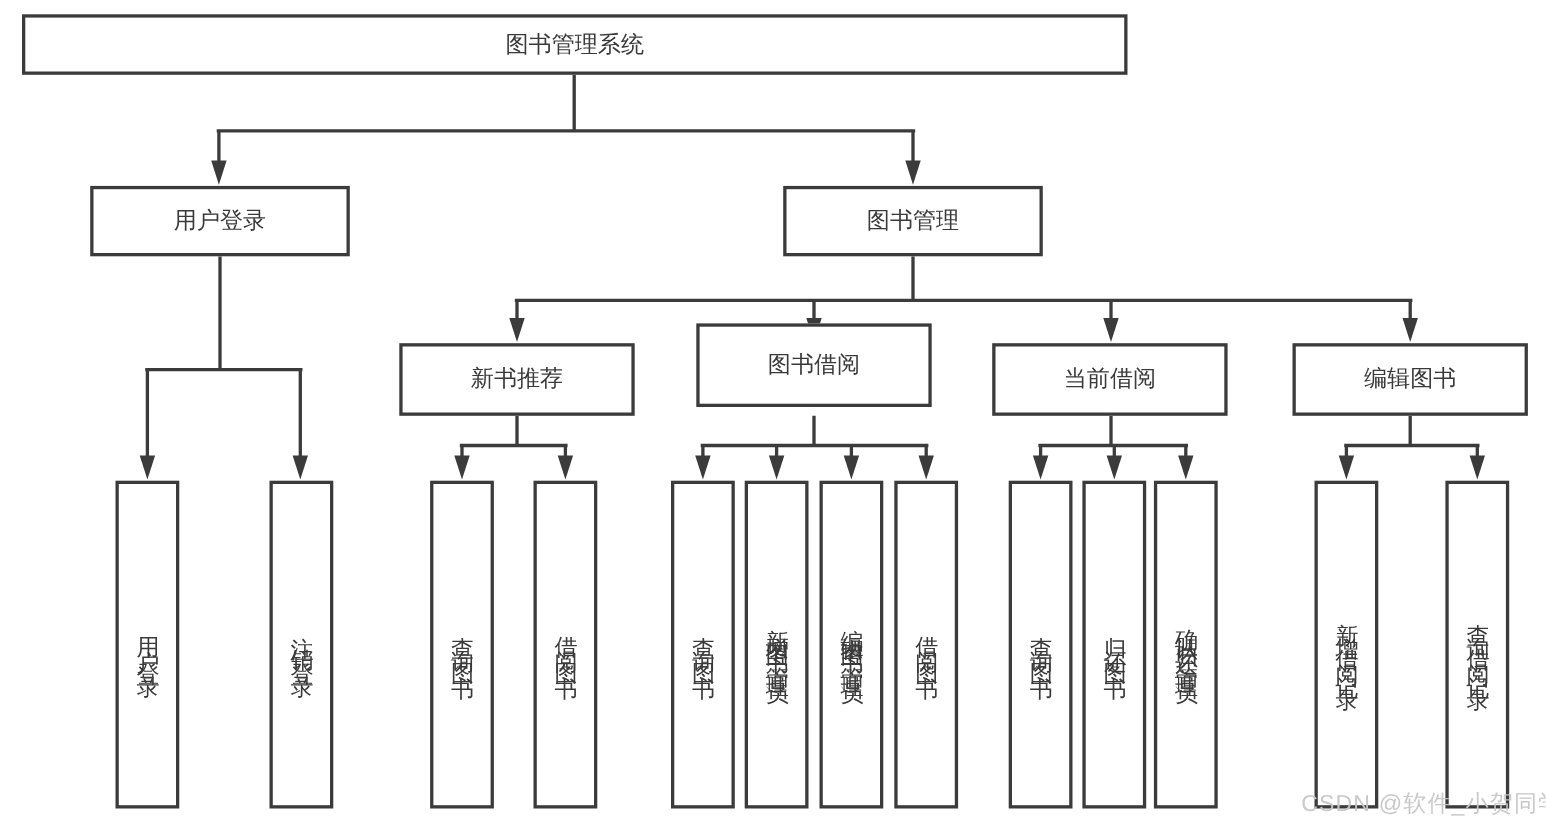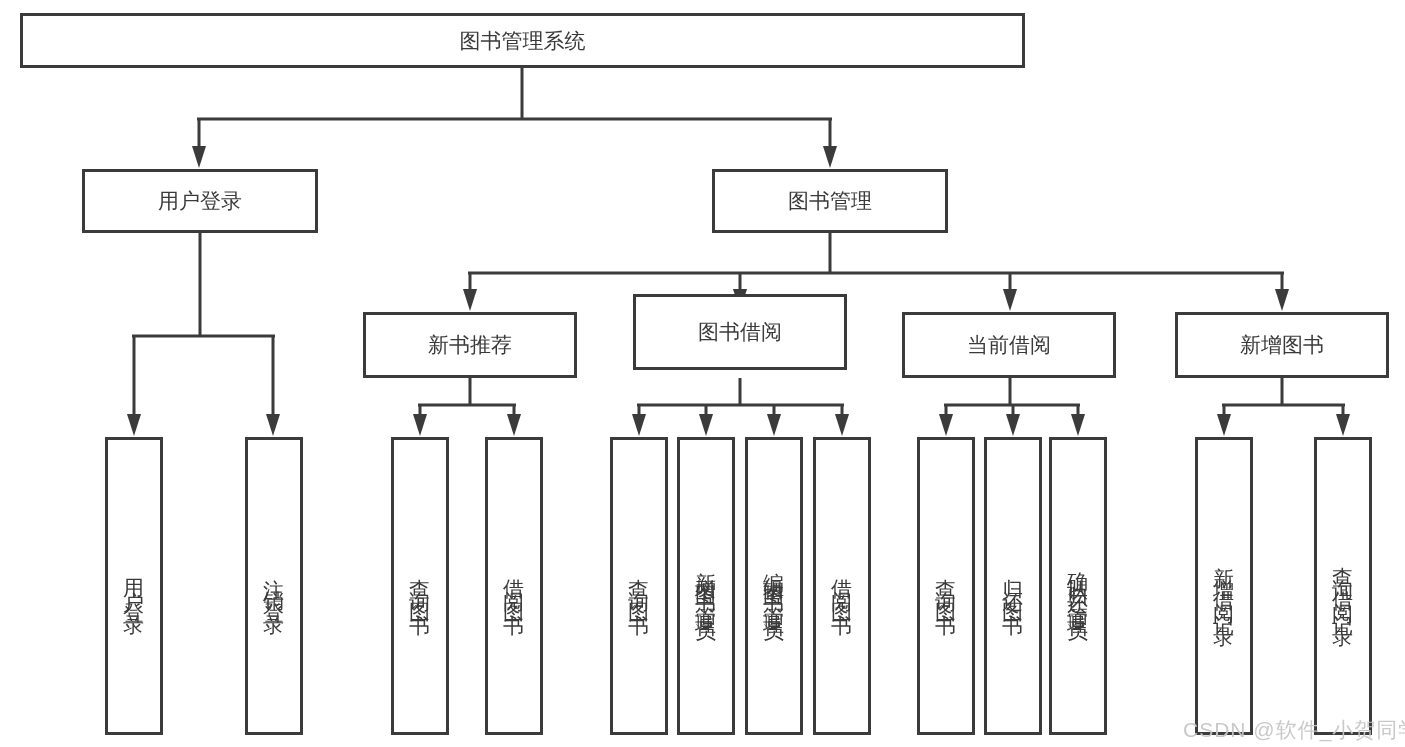--- a/index.html
+++ b/index.html
@@ -87,21 +87,21 @@
   </svg>
 
   <div class="node" style="left:20px;top:13px;width:1005px;height:55px">图书管理系统</div>
 
   <div class="node" style="left:82px;top:169px;width:236px;height:64px">用户登录</div>
   <div class="node" style="left:712px;top:169px;width:236px;height:64px">图书管理</div>
 
   <div class="node" style="left:363px;top:312px;width:214px;height:66px">新书推荐</div>
   <div class="node" style="left:633px;top:294px;width:214px;height:76px">图书借阅</div>
   <div class="node" style="left:902px;top:312px;width:214px;height:66px">当前借阅</div>
-  <div class="node" style="left:1175px;top:312px;width:214px;height:66px">新增图书</div>
+  <div class="node" style="left:1175px;top:312px;width:214px;height:66px">编辑图书</div>
 
   <div class="node vnode" style="left:105px;top:437px;width:58px;height:298px">用户登录</div>
   <div class="node vnode" style="left:245px;top:437px;width:58px;height:298px">注销登录</div>
 
   <div class="node vnode" style="left:391px;top:437px;width:58px;height:298px">查询图书</div>
   <div class="node vnode" style="left:485px;top:437px;width:58px;height:298px">借阅图书</div>
 
   <div class="node vnode" style="left:610px;top:437px;width:58px;height:298px">查询图书</div>
   <div class="node vnode tight" style="left:677px;top:437px;width:58px;height:298px">新增图书（管理员）</div>
   <div class="node vnode tight" style="left:745px;top:437px;width:58px;height:298px">编辑图书（管理员）</div>

